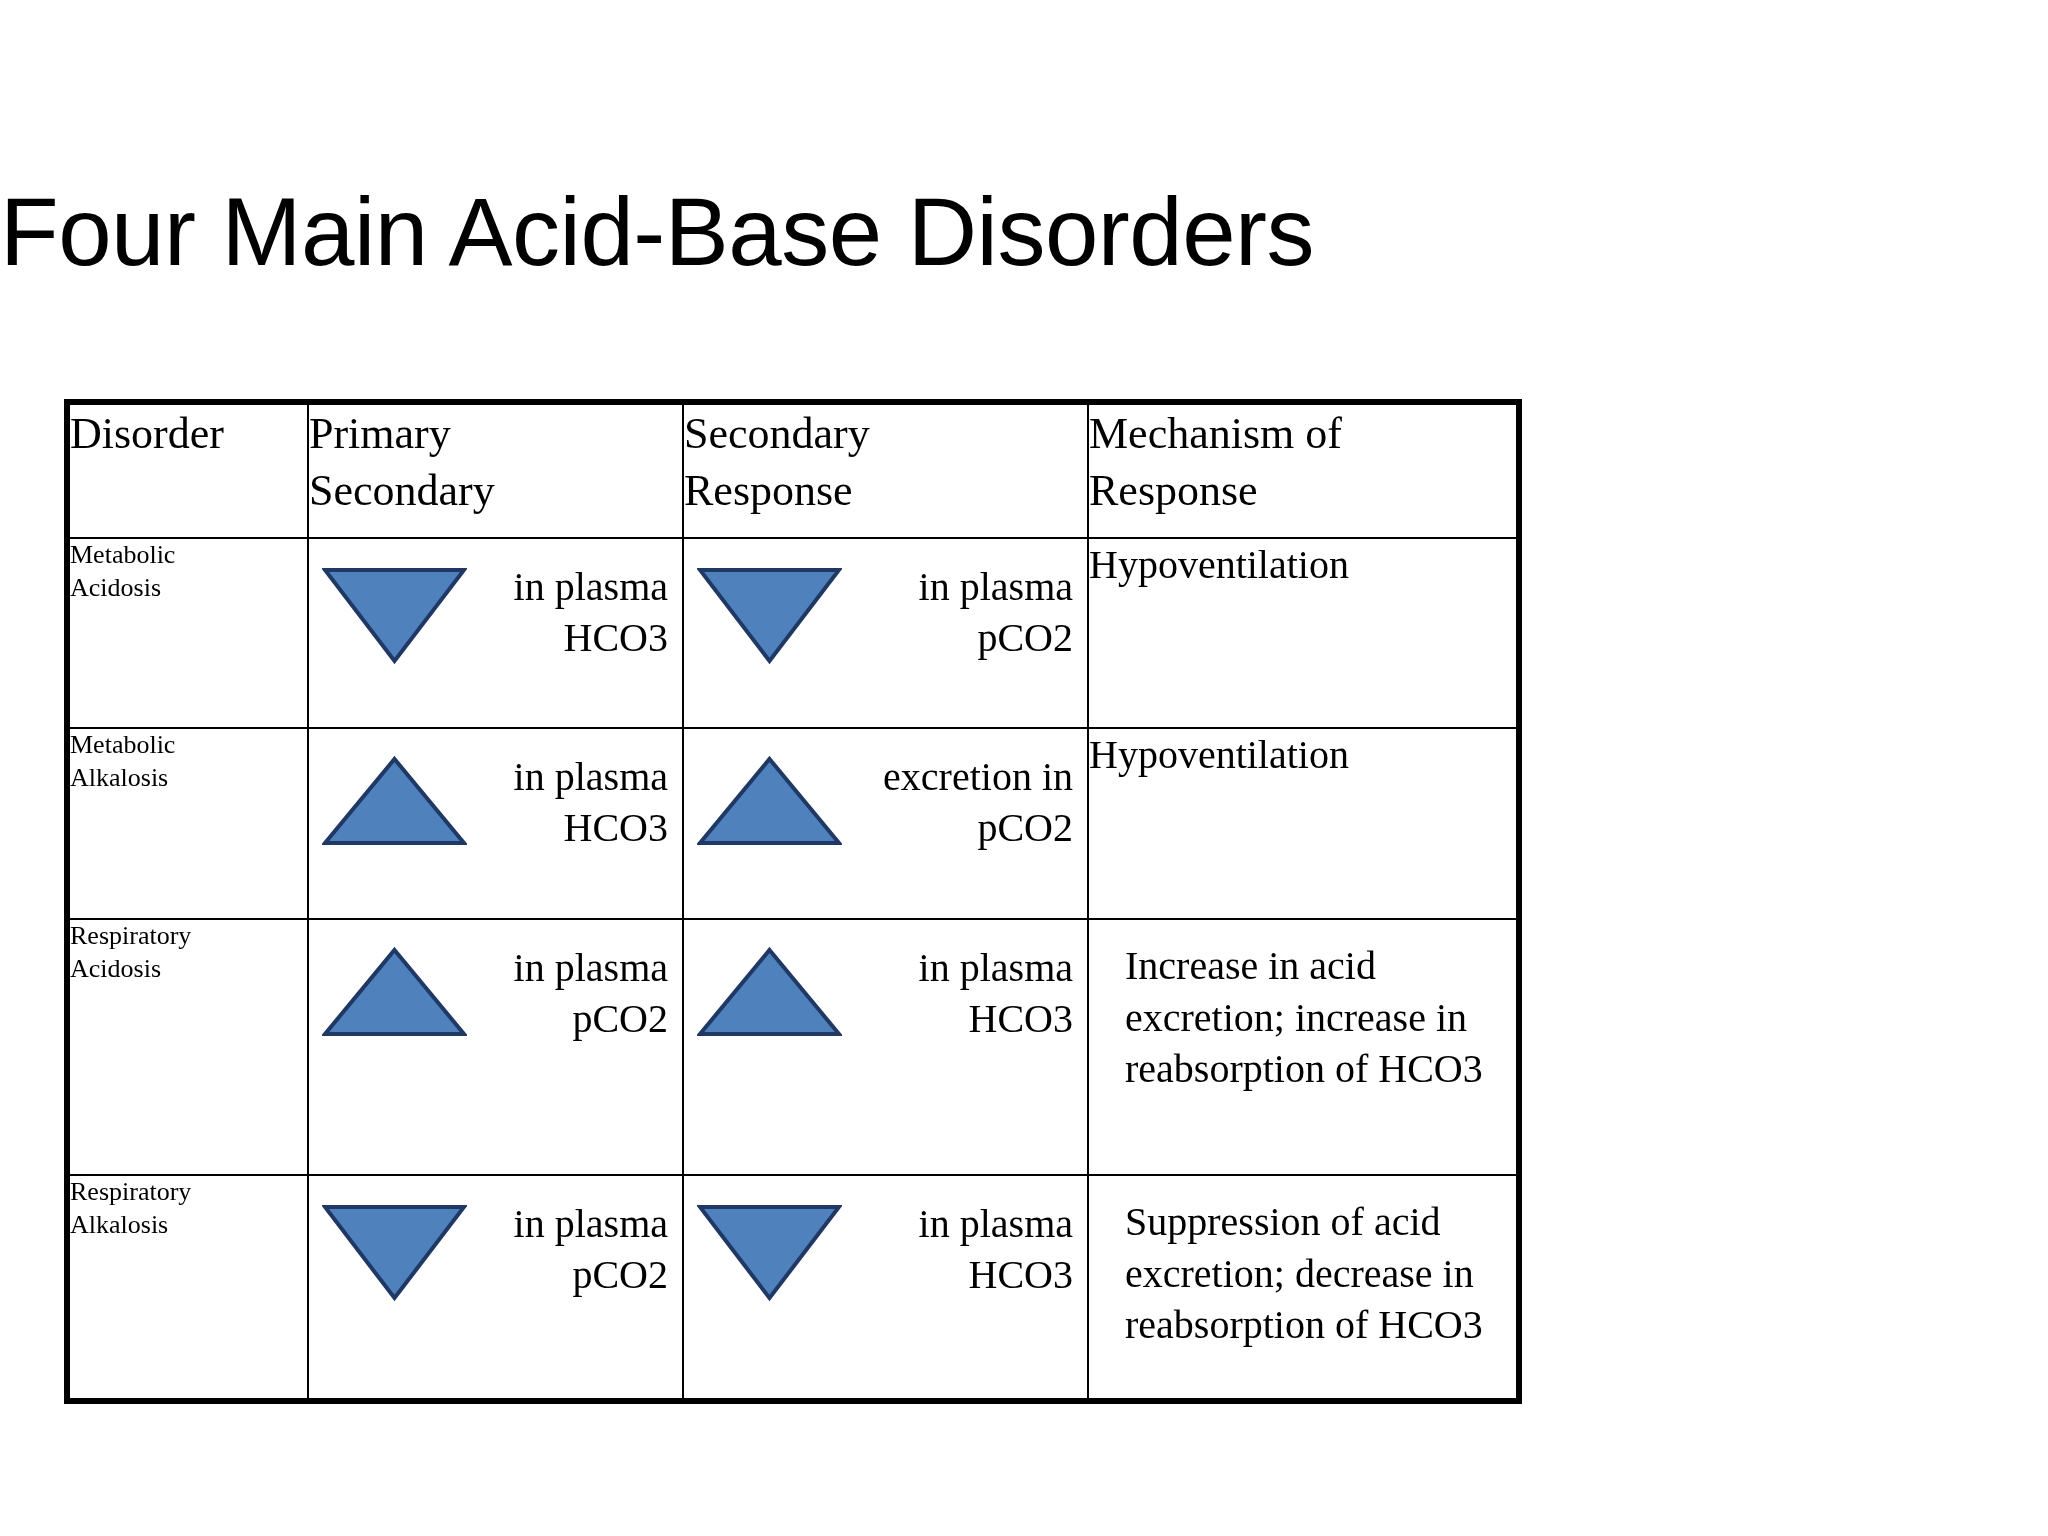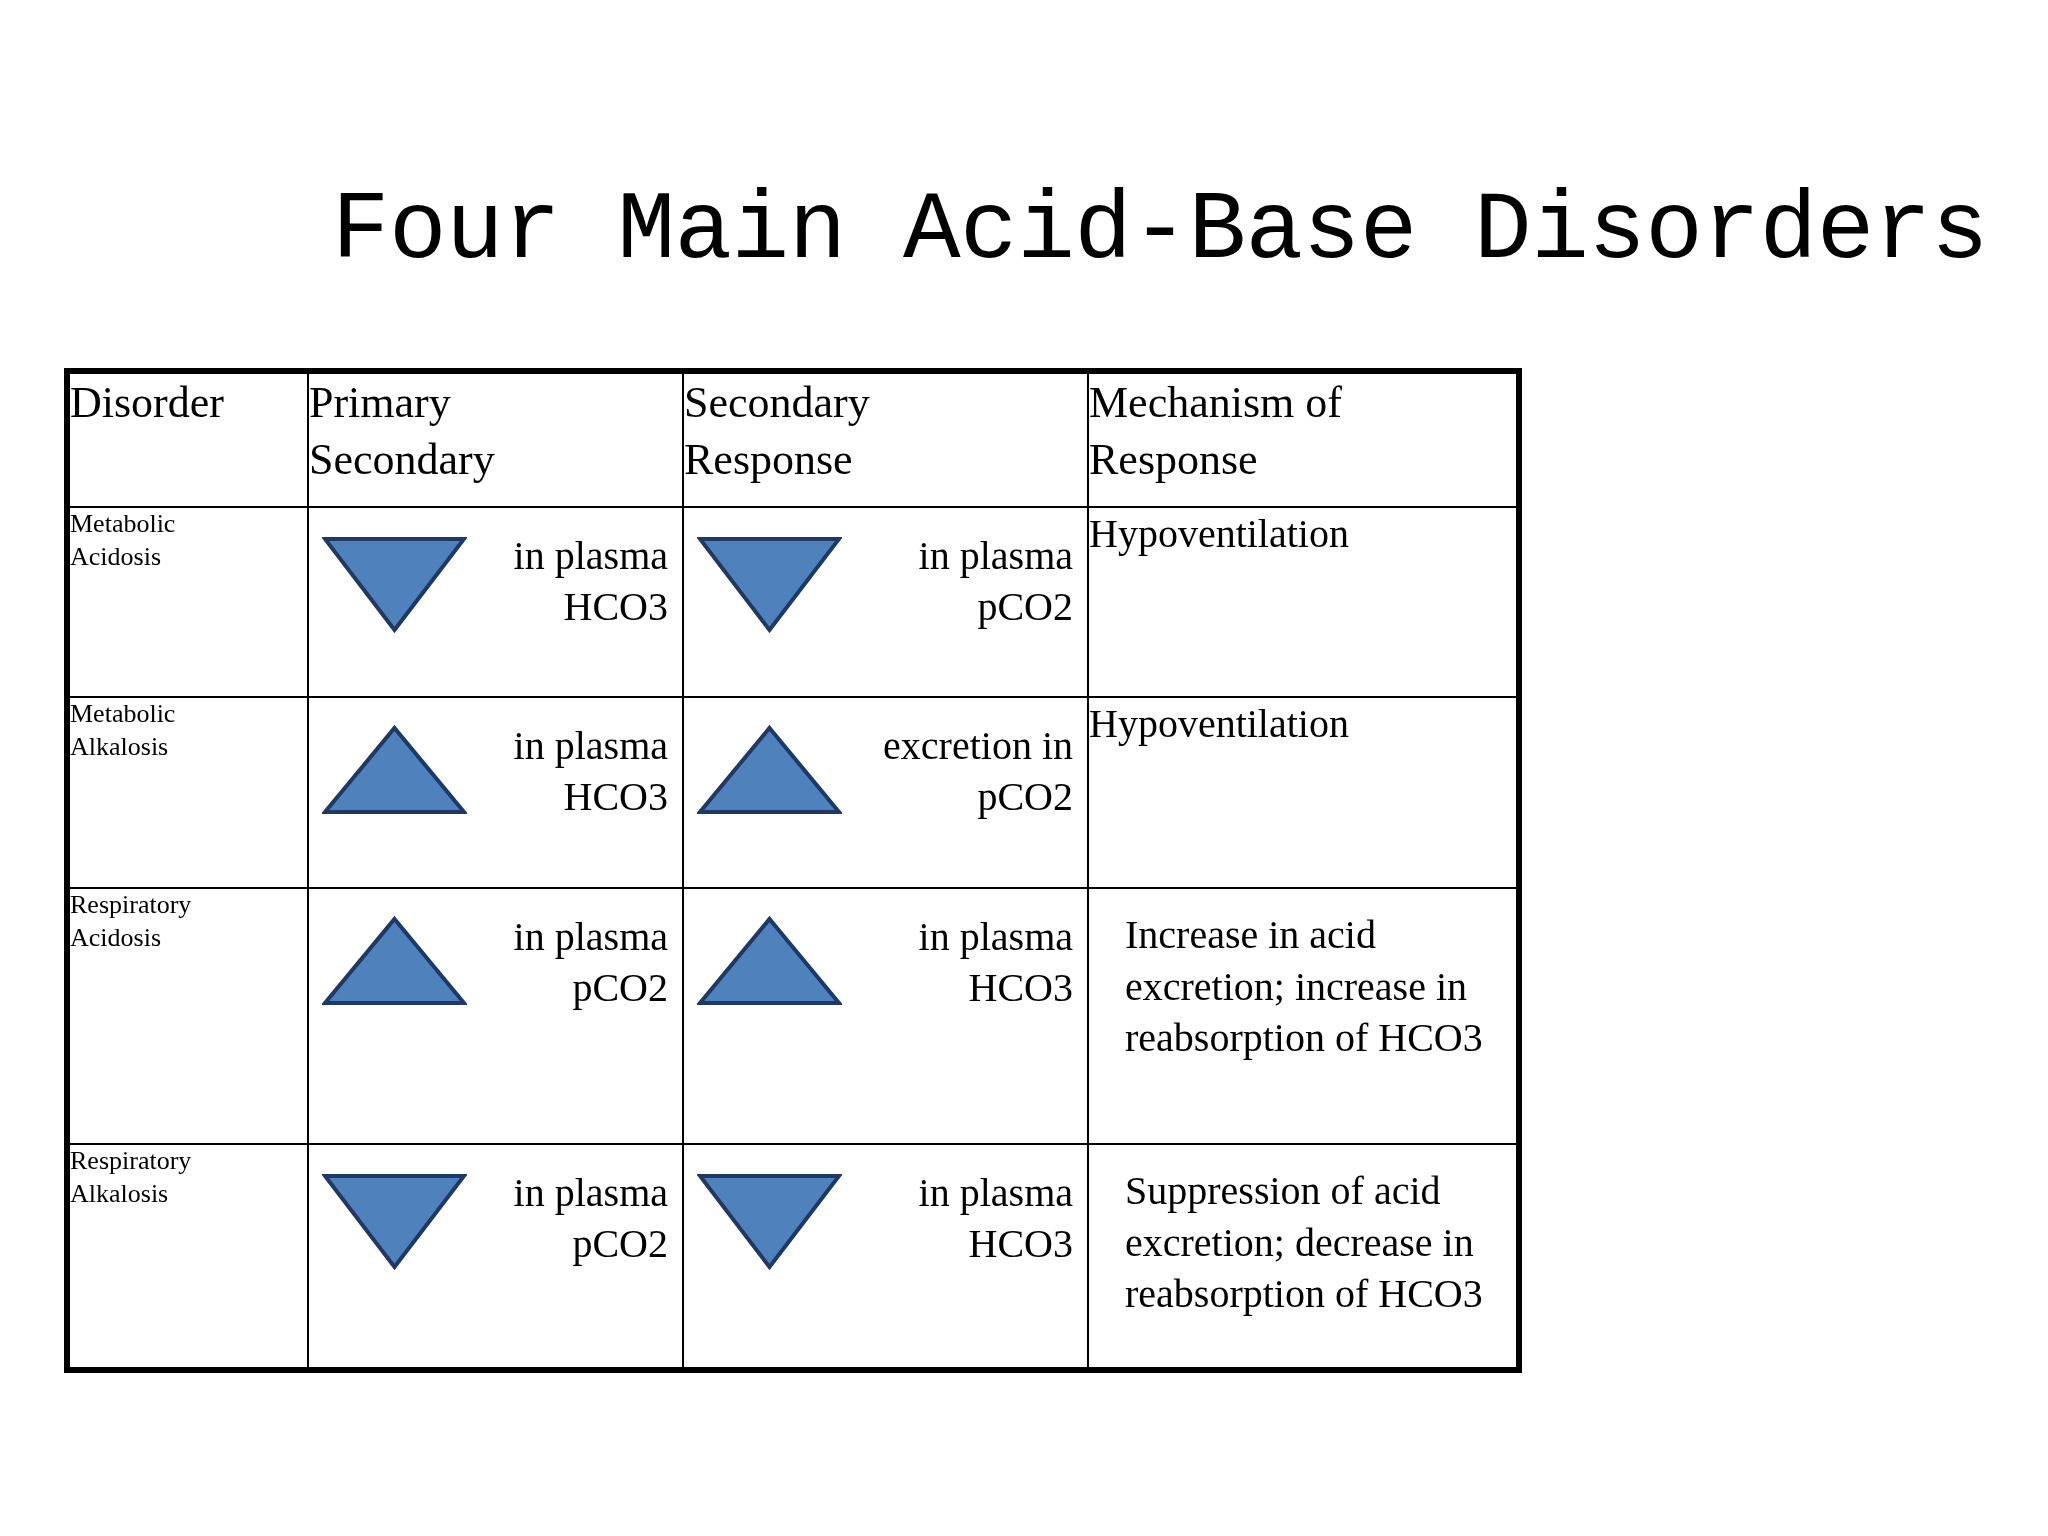--- a/index.html
+++ b/index.html
@@ -20,34 +20,34 @@
     height: 1536px;
     background: #ffffff;
   }
 
   
   #title {
     position: absolute;
     left: 0;
     top: 118px;
     width: 1988px;
-    text-align: right;
-    font-family: Liberation Mono, monospace;
+    text-align: left;
+    font-family: Liberation Sans, sans-serif;
     font-size: 96px;
     line-height: 1.05;
     letter-spacing: -0.5px;
     font-weight: normal;
     white-space: nowrap;
   }
 
   
   #table-wrap {
     position: absolute;
     left: 64px;
-    top: 368px;
+    top: 399px;
     width: 1280px;
   }
   table.matrix {
     border-collapse: collapse;
     table-layout: fixed;
     width: 1452px;
     border: 6px solid #000000;
   }
   table.matrix col.c1 { width: 241px; }
   table.matrix col.c2 { width: 375px; }

